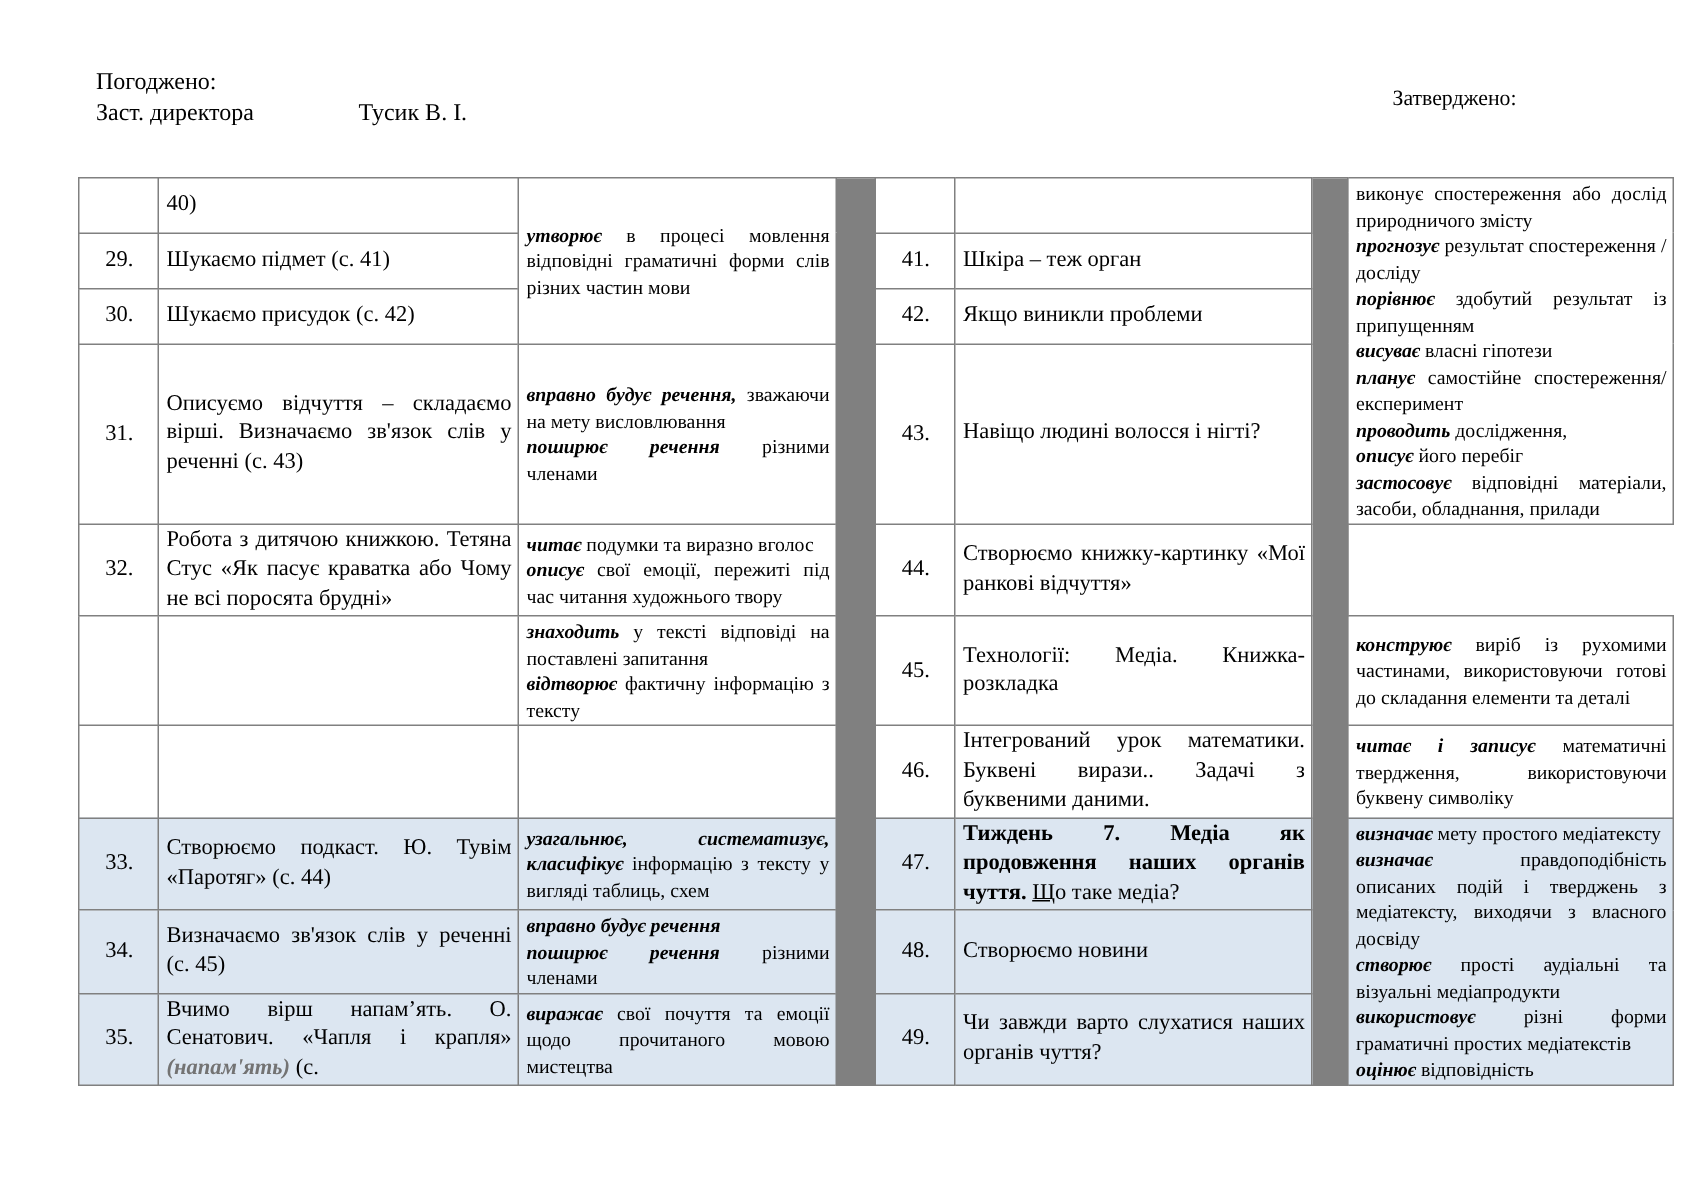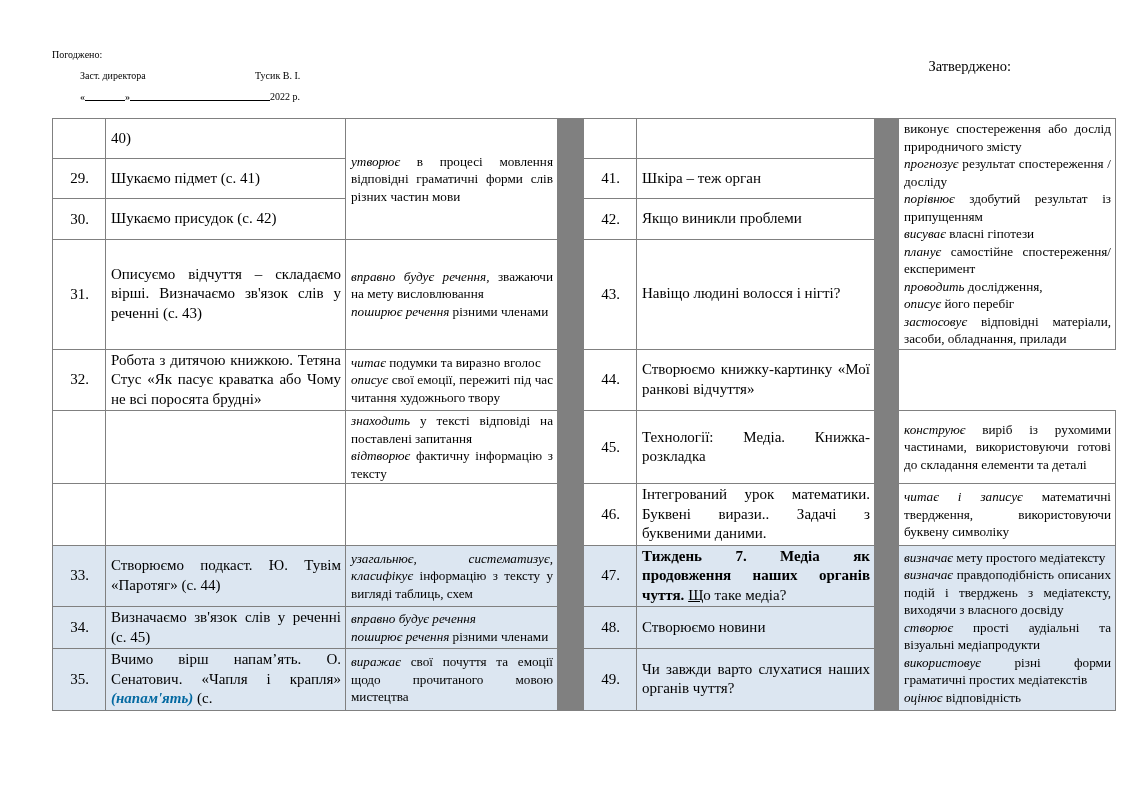--- a/index.html
+++ b/index.html
@@ -25,29 +25,28 @@
   
   .header {
     position: absolute;
     top: 44px;
     left: 52px;
     right: 28px;
     height: 62px;
   }
   .hdr-left {
     position: absolute;
-    left: 0;
+    left: 12px;
     top: 0;
-    font-size: 10px;
+    font-size: 16px;
     line-height: 21px;
     white-space: nowrap;
   }
   .hdr-left .row2 {
     display: block;
-    margin-left: 28px;
   }
   .hdr-left .name-col {
     display: inline-block;
     width: 175px;
   }
   .hdr-left .blank-short {
     display: inline-block;
     width: 40px;
     border-bottom: 1px solid #000;
     height: 12px;
@@ -125,43 +124,40 @@
     padding-top: 3px;
   }
   td.gapcell {
     background: #808080 !important;
     border-top: none;
     border-bottom: none;
     padding: 0;
   }
   tr.blue td { background: #dce6f1; }
 
-  .it { font-style: italic; }
+  .it { font-style: italic; font-weight: bold; }
   .bd { font-weight: bold; }
   .ul { text-decoration: underline; }
   .redbold {
-    color: #0369a1;
+    color: #737373;
     font-weight: bold;
     font-style: italic;
   }
   p.l { margin: 0; }
 </style>
 </head>
 <body>
 
 <div class="page">
 
   <div class="header">
     <div class="hdr-left">
       <div>Погоджено:</div>
       <div class="row2">
         <span class="name-col">Заст. директора</span><span>Тусик В. І.</span>
-      </div>
-      <div class="row2">
-        <span>«</span><span class="blank-short"></span><span>»</span><span class="blank-long"></span><span>2022 р.</span>
       </div>
     </div>
 
     <div class="hdr-right">
       <div class="r1">Затверджено:</div>
     </div>
   </div>
 
   <table class="grid">
     <colgroup>

